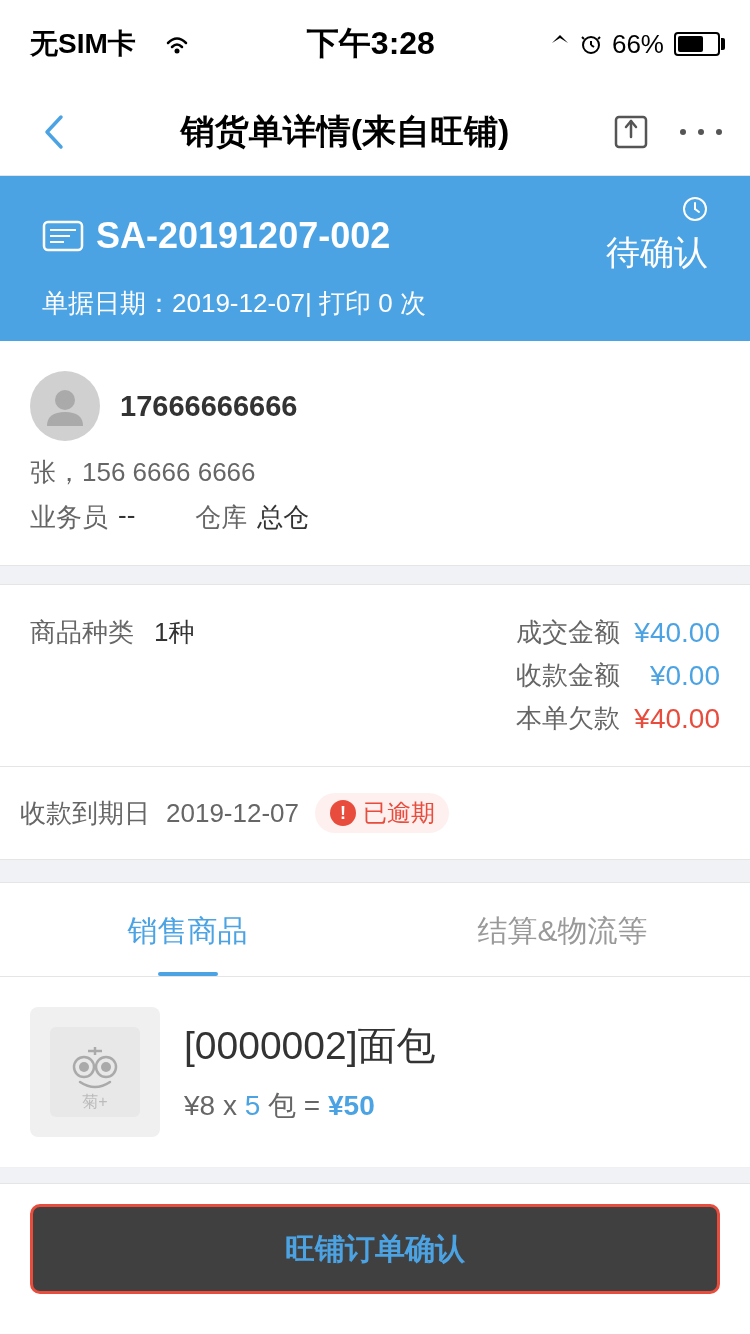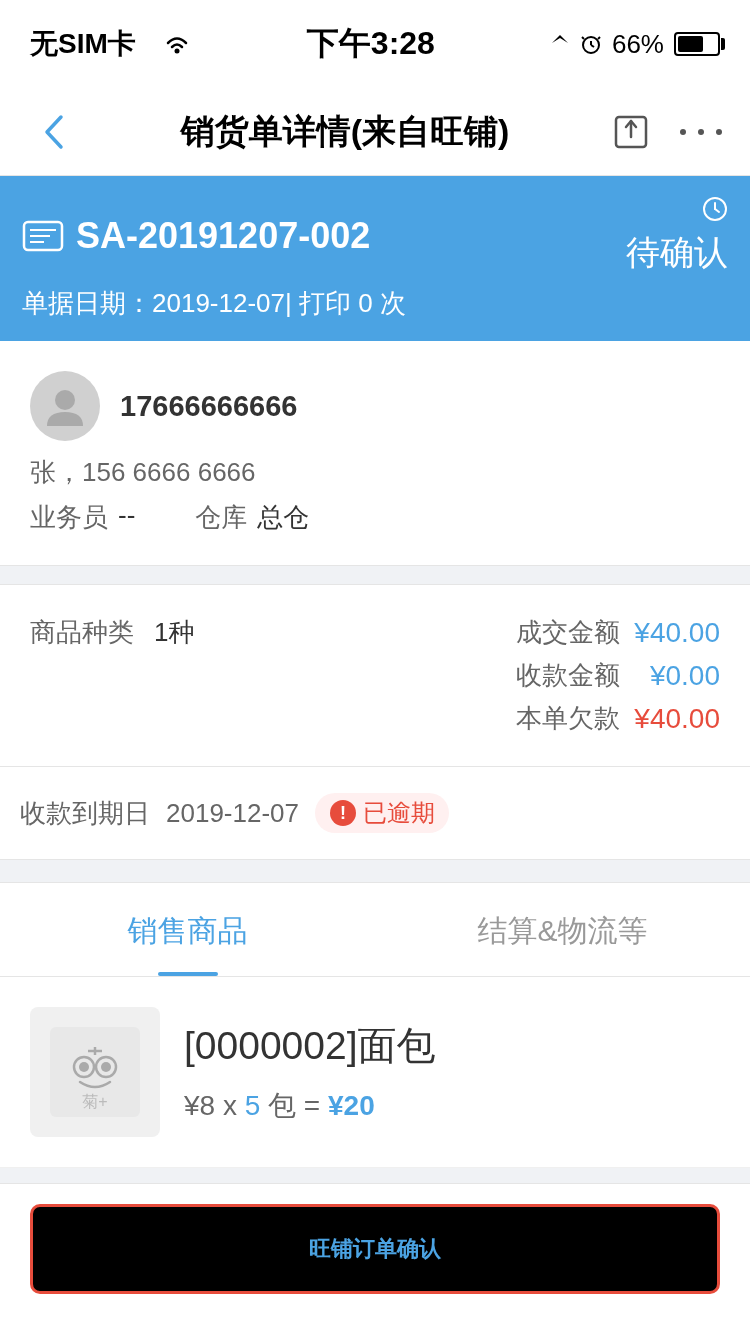--- a/index.html
+++ b/index.html
@@ -104,21 +104,21 @@
       display: flex;
       align-items: center;
       justify-content: center;
       cursor: pointer;
     }
 
     
     .order-header {
       background: #4ba3e3;
       width: 750px;
-      padding: 20px 22px;
+      padding: 20px 42px;
     }
     .order-id-row {
       display: flex;
       align-items: center;
       justify-content: space-between;
       margin-bottom: 10px;
     }
     .order-id {
       font-size: 36px;
       font-weight: 700;
@@ -344,23 +344,23 @@
       width: 750px;
       background: #fff;
       padding: 20px 30px 40px;
       border-top: 1px solid #e5e5e5;
     }
     .confirm-btn {
       width: 100%;
       height: 90px;
       border: 3px solid #e74c3c;
       border-radius: 10px;
-      background: #000000;
+      background: #404040;
       color: #4ba3e3;
-      font-size: 22px;
+      font-size: 30px;
       font-weight: 600;
       cursor: pointer;
       display: flex;
       align-items: center;
       justify-content: center;
     }
   </style>
 </head>
 <body>
 
@@ -528,21 +528,21 @@
         </svg>
       </div>
       <div class="product-info">
         <div class="product-name">[0000002]面包</div>
         <div class="product-price">
           <span>¥8</span>
           <span> x </span>
           <span class="qty">5</span>
           <span>包</span>
           <span> = </span>
-          <span class="total">¥20</span>
+          <span class="total">¥50</span>
         </div>
       </div>
     </div>
   </div>
 </div>
 
 <div class="content-space"></div>
 
 <div class="bottom-bar">
   <button class="confirm-btn">

